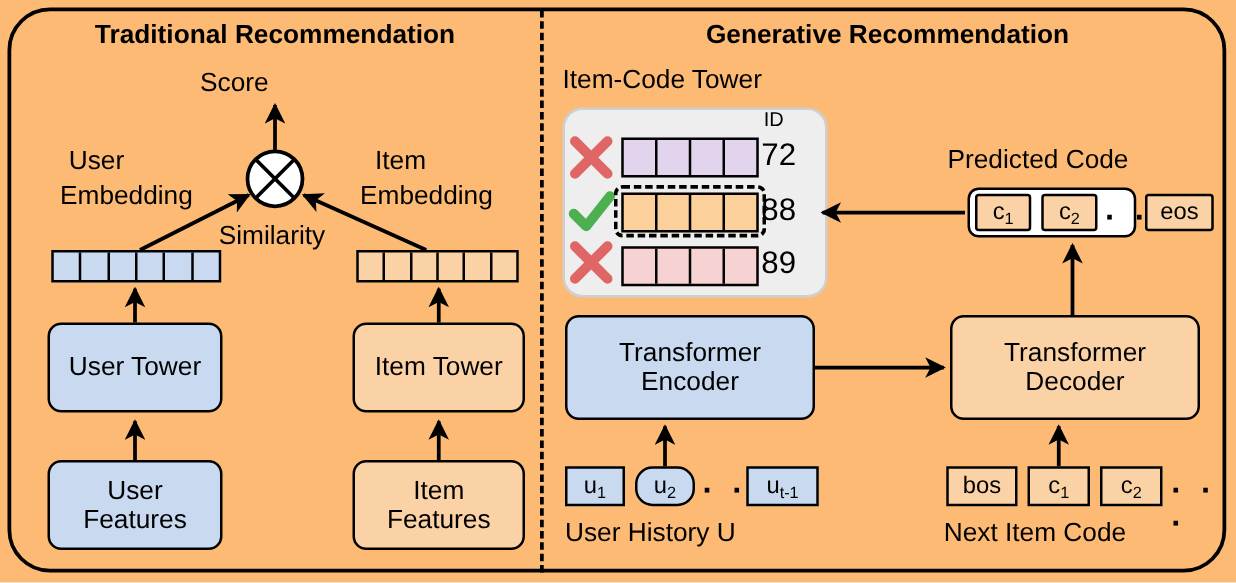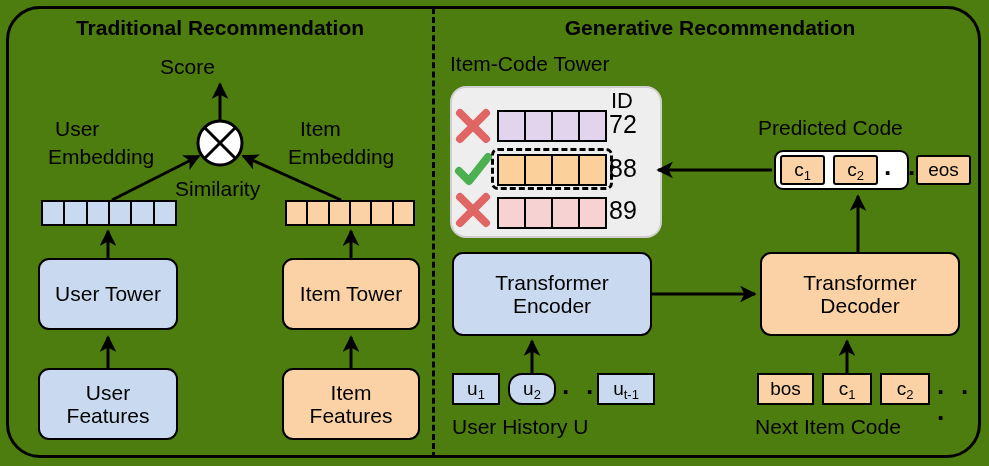--- a/index.html
+++ b/index.html
@@ -1,17 +1,17 @@
 <!DOCTYPE html>
 <html><head>
 <meta charset="utf-8">
 <style>
   html,body{margin:0;padding:0;background:#ffffff;}
   body{font-family:"Liberation Sans",sans-serif;}
-  #canvas{position:relative;width:989px;height:466px;background:#4d7c0f;overflow:hidden;}
+  #canvas{position:relative;width:989px;height:466px;background:#fdba74;overflow:hidden;}
 
   .frame{position:absolute;left:6px;top:6px;width:975px;height:452px;
          border:3px solid #000;border-radius:34px;box-sizing:border-box;}
   .divider{position:absolute;left:432px;top:8px;width:0;height:450px;
            border-left:3px dashed #000;}
 
   .panel-title{position:absolute;font-weight:bold;font-size:21px;color:#000;
                text-align:center;white-space:nowrap;}
 
   .lbl{position:absolute;font-size:21px;color:#000;text-align:left;
@@ -39,21 +39,21 @@
   .table-panel{position:absolute;box-sizing:border-box;background:#eeeeee;
                border:2px solid #cfcfcf;border-radius:16px;}
   .row-cells{position:absolute;display:flex;box-sizing:border-box;border:2.5px solid #000;}
   .row-cells .c{flex:1;box-sizing:border-box;border-right:2.5px solid #000;}
   .row-cells .c:last-child{border-right:none;}
   .purple{background:#e2d4ec;}
   .pinkr{background:#f7d2d2;}
   .orangr{background:#fbd09a;}
   .dash-hl{position:absolute;box-sizing:border-box;border:3px dashed #000;border-radius:7px;}
   .idtxt{position:absolute;font-size:25px;color:#000;}
-  .idhdr{position:absolute;font-size:22px;color:#000;}
+  .idhdr{position:absolute;font-size:16px;color:#000;}
 
   .mark{position:absolute;}
   svg{display:block;overflow:visible;}
   .ovl{position:absolute;left:0;top:0;width:989px;height:466px;pointer-events:none;}
 </style>
 </head>
 <body>
 
 <div id="canvas">
 

